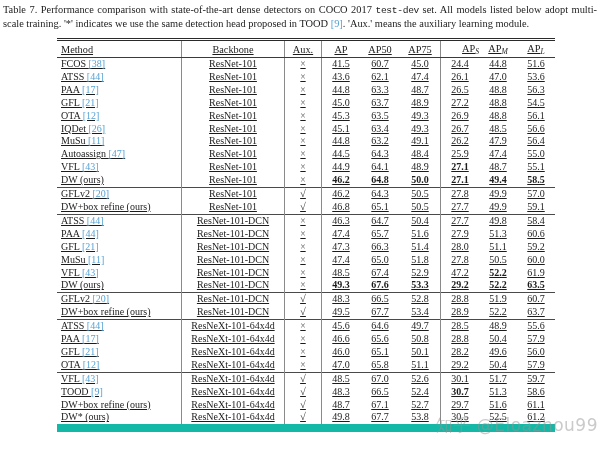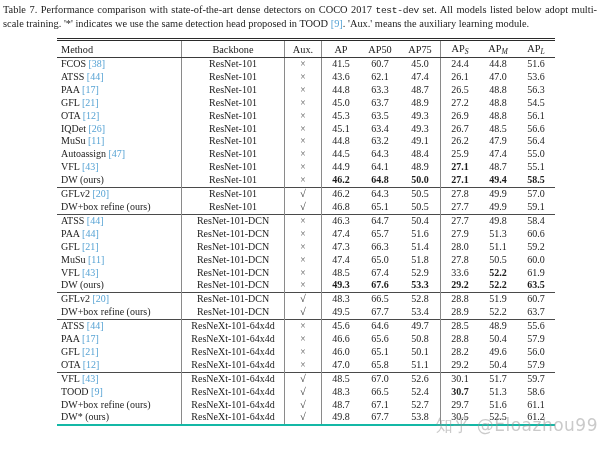--- a/index.html
+++ b/index.html
@@ -25,22 +25,23 @@
     letter-spacing:-0.3px;
   }
   .cite{ color:var(--cite,#57a3d4); }
   table.results{
     position:absolute;
     top:38px;left:57px;
     width:488px;
     border-collapse:collapse;
     table-layout:fixed;
     border-top:3px double #2a2a2a;
-    border-bottom:2px solid #14b8a6;
+    border-bottom:8px solid #14b8a6;
     font-size:10px;
+    text-decoration:underline;
   }
   thead th{
     font-weight:normal;
     font-size:10.3px;
     height:16px;
     border-bottom:1px solid #3a3a3a;
     padding:0;
     text-align:center;
   }
   thead th.method-col{ text-align:left; padding-left:4px; }
@@ -81,21 +82,21 @@
 
   <table class="results">
     <thead>
       <tr id="header-row">
           <th class="method-col v-r" style="width: 120px;">Method</th>
           <th class="v-r" style="width: 102px;">Backbone</th>
           <th class="v-r" style="width: 36px; margin-top: 38px;">Aux.</th>
           <th style="width: 38px;">AP</th>
           <th style="width: 40px;">AP50</th>
           <th class="v-r" style="width: 40px;">AP75</th>
-          <th style="width: 38px;">AP<span class="sub">S</span></th>
+          <th style="width: 38px; text-align: right;">AP<span class="sub">S</span></th>
           <th style="width: 38px;">AP<span class="sub">M</span></th>
           <th style="width: 38px;">AP<span class="sub">L</span></th>
         </tr>
     </thead>
     <tbody id="table-body">
         <tr>
           <td class="method v-r">FCOS <span class="cite">[38]</span></td>
           <td class="v-r">ResNet-101</td>
           <td class="aux-cell v-r">×</td>
           <td>41.5</td>
@@ -270,21 +271,21 @@
           <td>50.5</td>
           <td>60.0</td>
         </tr>
         <tr>
           <td class="method v-r">VFL <span class="cite">[43]</span></td>
           <td class="v-r">ResNet-101-DCN</td>
           <td class="aux-cell v-r">×</td>
           <td>48.5</td>
           <td>67.4</td>
           <td class="v-r">52.9</td>
-          <td>33.6</td>
+          <td>47.2</td>
           <td class="b">52.2</td>
           <td>61.9</td>
         </tr>
         <tr>
           <td class="method v-r">DW (ours)</td>
           <td class="v-r">ResNet-101-DCN</td>
           <td class="aux-cell v-r">×</td>
           <td class="b">49.3</td>
           <td class="b">67.6</td>
           <td class="b v-r">53.3</td>

